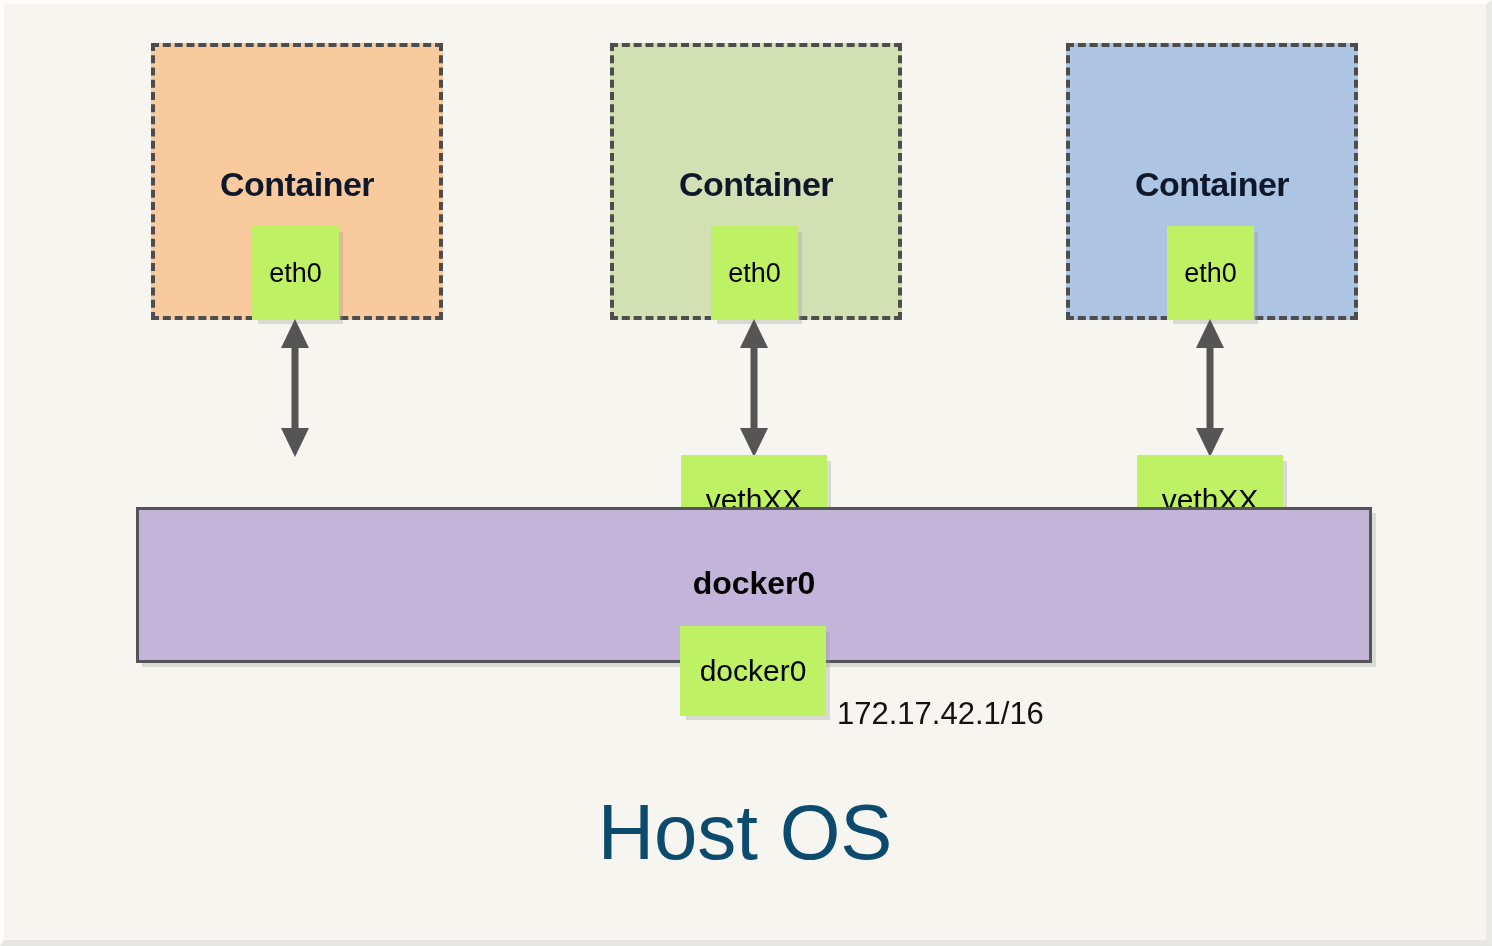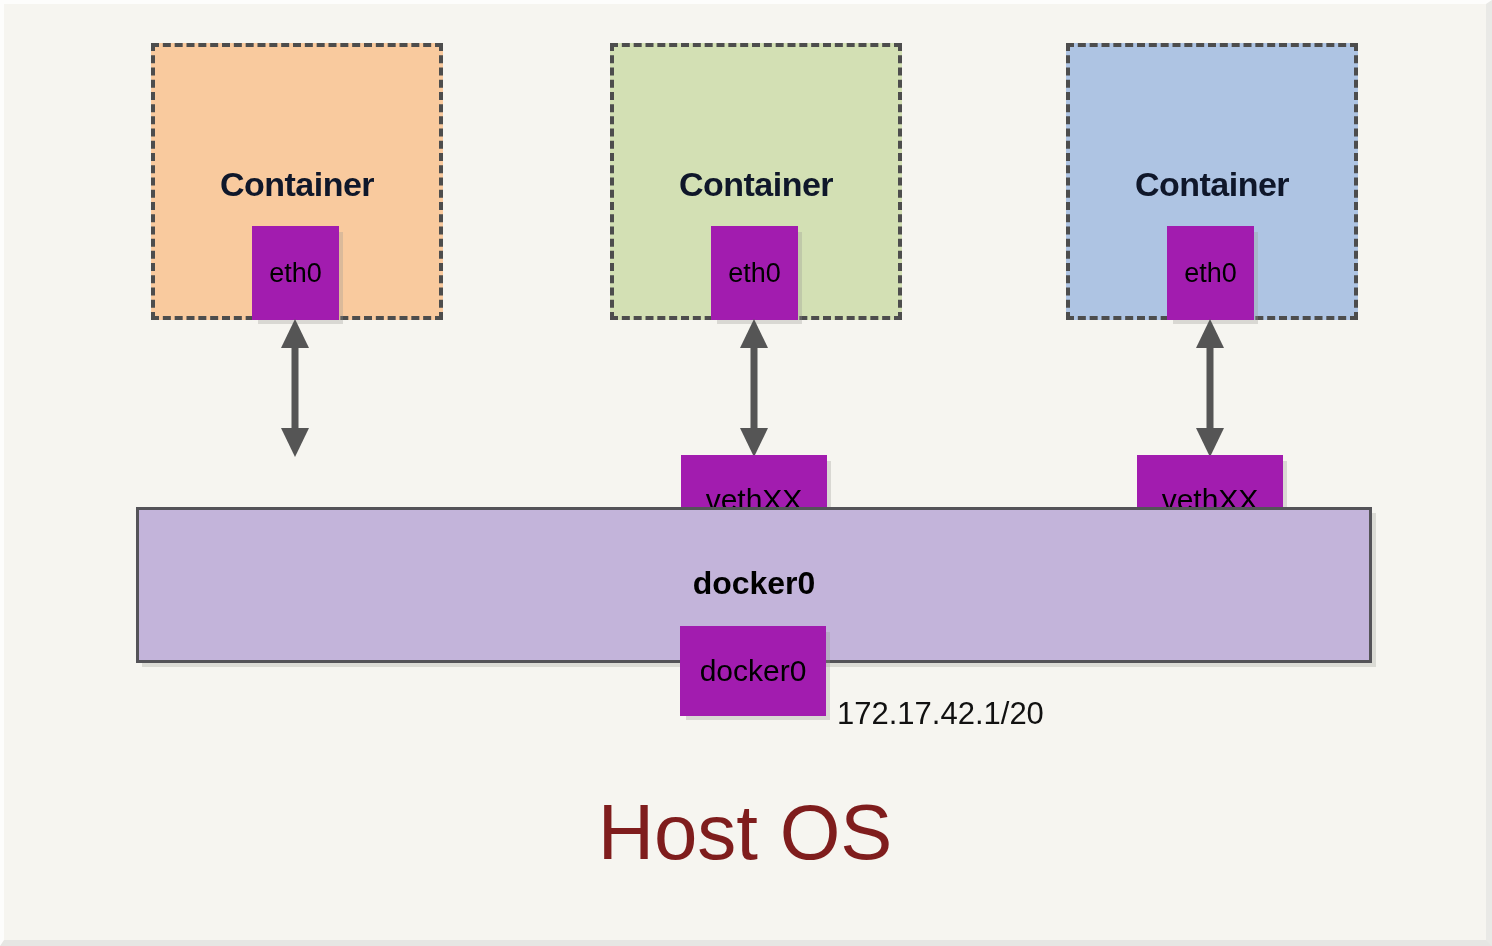--- a/index.html
+++ b/index.html
@@ -40,21 +40,21 @@
     font-size: 34px;
     color: #0f172a;
     letter-spacing: -0.5px;
     white-space: nowrap;
   }
 
   
   .chip {
     position: absolute;
     box-sizing: border-box;
-    background: #a21caf;
+    background: #bef264;
     color: #000000;
     font-size: 27px;
     display: flex;
     align-items: center;
     justify-content: center;
     white-space: nowrap;
     box-shadow: 5px 5px 0 -1px rgba(150,150,145,0.30);
   }
 
   
@@ -82,21 +82,21 @@
     white-space: nowrap;
   }
 
   
   #host-os {
     position: absolute;
     left: 0;
     right: 0;
     text-align: center;
     font-size: 78px;
-    color: #7f1d1d;
+    color: #0c4a6e;
     font-weight: 400;
     white-space: nowrap;
   }
 
   
   .arrow {
     position: absolute;
   }
 </style>
 </head>
@@ -141,17 +141,17 @@
   </svg>
 
   <div class="chip" style="left:1133px; top:451px; width:146px; height:90px; font-size:30px;">vethXX</div>
 
   <div id="bridge" style="left:132px; top:503px; width:1236px; height:156px;"></div>
 
   <div id="bridge-title" style="left:132px; top:561px; width:1236px;">docker0</div>
 
   <div class="chip" style="left:676px; top:622px; width:146px; height:90px; font-size:30px;">docker0</div>
 
-  <div id="ip-label" style="left:833px; top:692px;">172.17.42.1/20</div>
+  <div id="ip-label" style="left:833px; top:692px;">172.17.42.1/16</div>
 
   <div id="host-os" style="top:783px;">Host OS</div>
 
 </div>
 
 </body></html>

